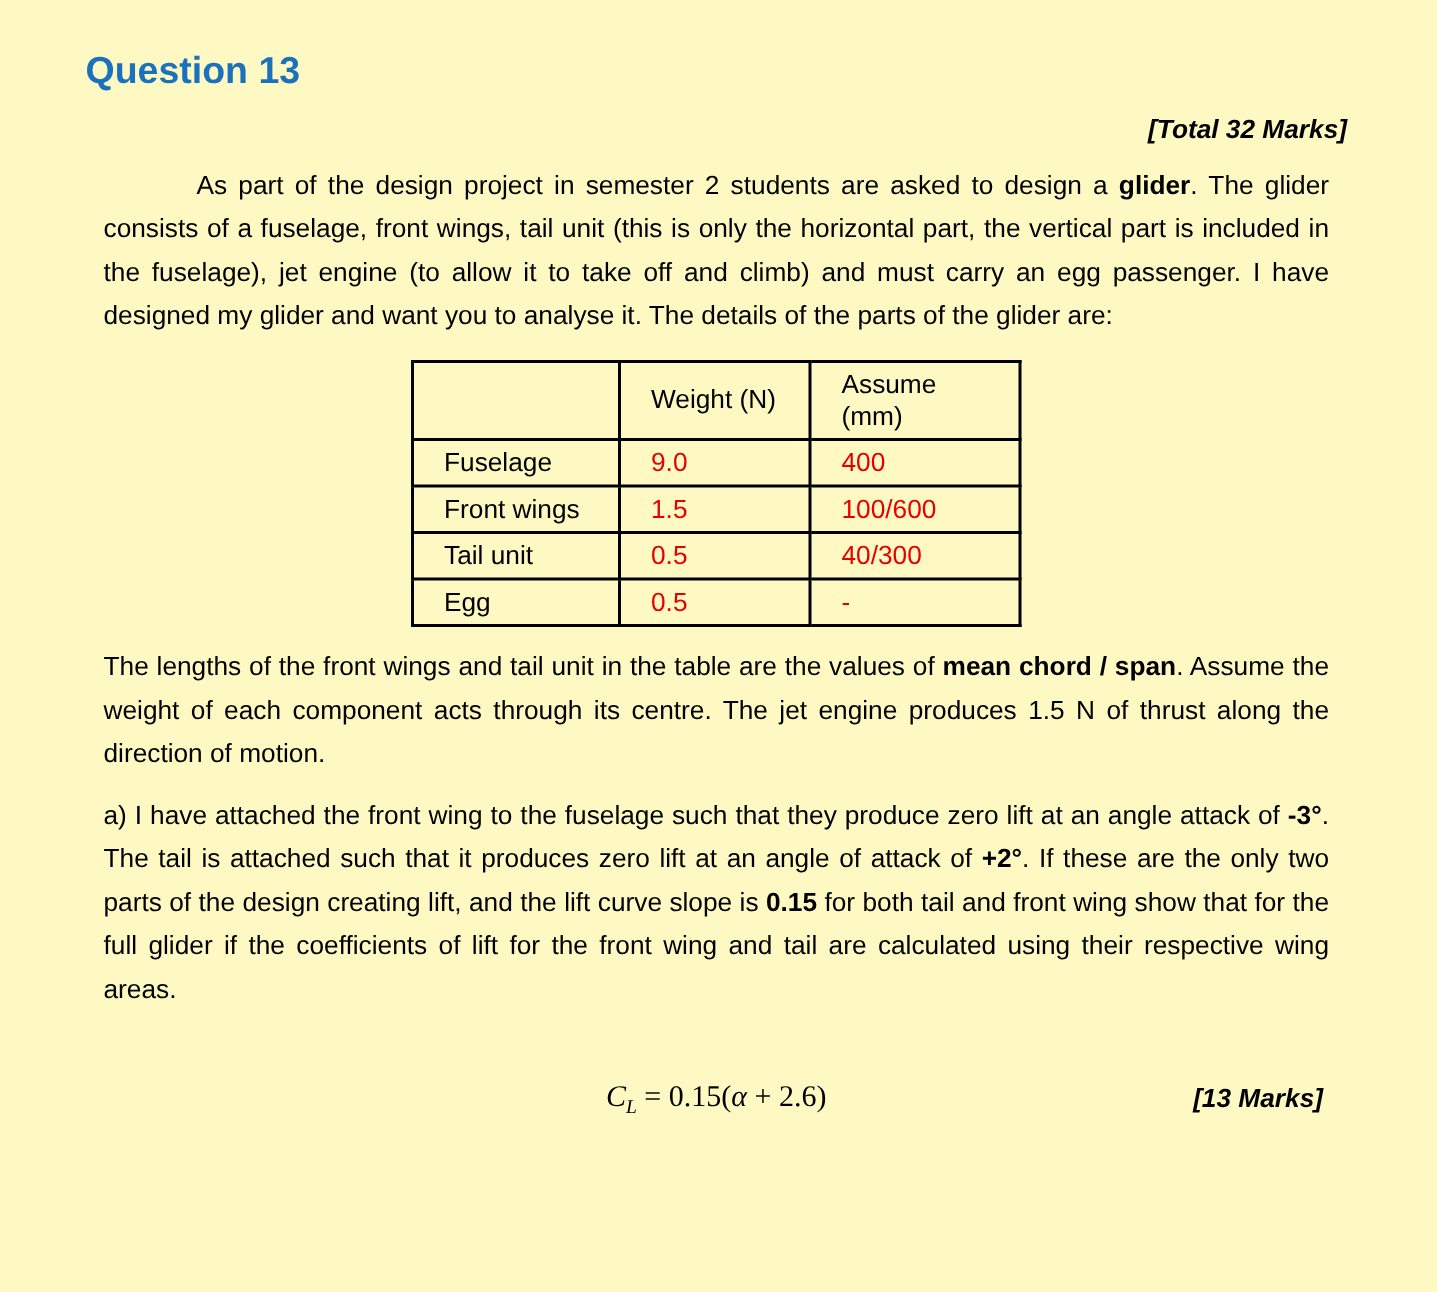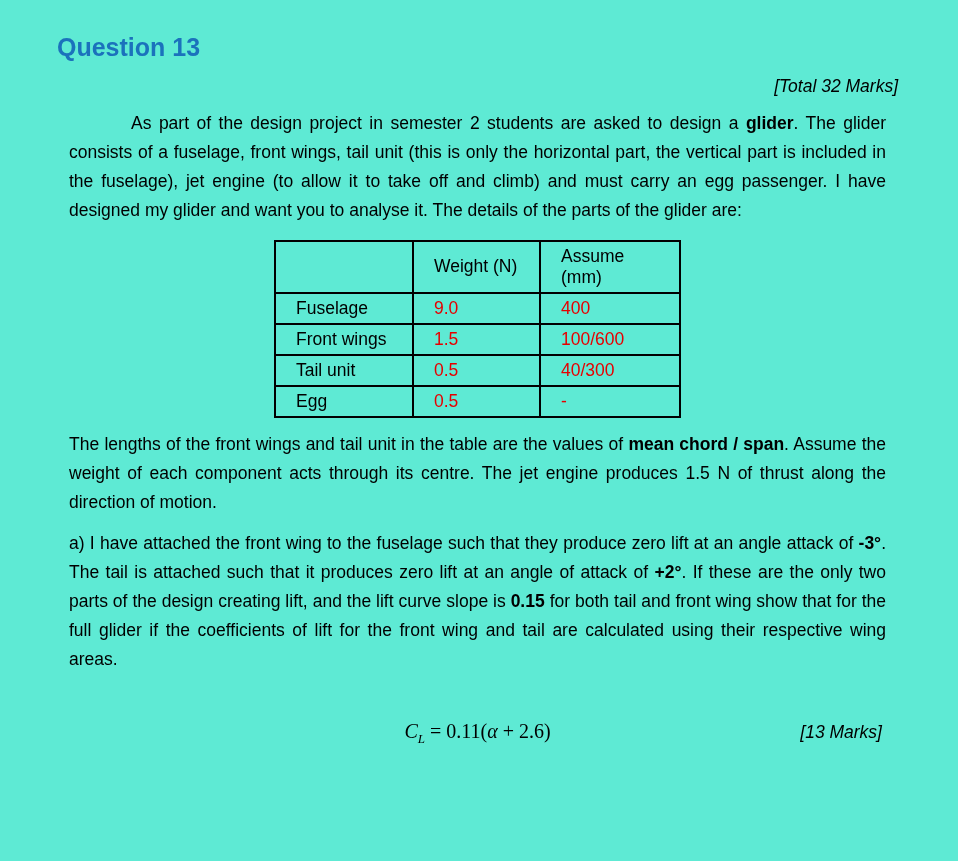--- a/index.html
+++ b/index.html
@@ -1,35 +1,35 @@
 <!DOCTYPE html>
 <html><head>
 <meta charset="utf-8">
 <style>
   * { box-sizing: border-box; }
   html, body { margin: 0; padding: 0; background: #ffffff; }
   .page {
     width: 958px;
     height: 861px;
-    background: #5eead4;
+    background: #fef9c3;
     color: #000000;
     font-family: "Liberation Sans", sans-serif;
     padding: 34px 60px 0 57px;
     overflow: hidden;
   }
   .question-title {
     color: #1b72bc;
     font-size: 25px;
     font-weight: bold;
     margin: 0;
     line-height: 1.1;
   }
   .marks {
     font-size: 17.5px;
-    font-weight: normal;
+    font-weight: bold;
     font-style: italic;
     text-align: right;
   }
   .total-marks { margin-top: 14px; }
   p.body {
     font-size: 17.5px;
     line-height: 29px;
     text-align: justify;
     margin: 12px;
   }
@@ -112,17 +112,17 @@
           <td>-</td>
         </tr>
       </tbody>
   </table>
 
   <p class="body notes"><span>The lengths of the front wings and tail unit in the table are the values of </span><span style="font-weight: bold;">mean chord / span</span><span>. Assume the weight of each component acts through its centre. The jet engine produces 1.5 N of thrust along the direction of motion.</span></p>
 
   <p class="body part-a"><span>a) I have attached the front wing to the fuselage such that they produce zero lift at an angle attack of </span><span style="font-weight: bold;">-3°</span><span>. The tail is attached such that it produces zero lift at an angle of attack of </span><span style="font-weight: bold;">+2°</span><span>. If these are the only two parts of the design creating lift, and the lift curve slope is </span><span style="font-weight: bold;">0.15</span><span> for both tail and front wing show that for the full glider if the coefficients of lift for the front wing and tail are calculated using their respective wing areas.</span></p>
 
   <div class="formula-row">
-    <span class="formula"><span style="font-style: italic;">C</span><sub style="font-style: italic;">L</sub><span> = 0.11(</span><span style="font-style: italic;">α</span><span> + 2.6)</span></span>
+    <span class="formula"><span style="font-style: italic;">C</span><sub style="font-style: italic;">L</sub><span> = 0.15(</span><span style="font-style: italic;">α</span><span> + 2.6)</span></span>
     <span class="marks part-marks">[13 Marks]</span>
   </div>
 
 </div>
 
 </body></html>

